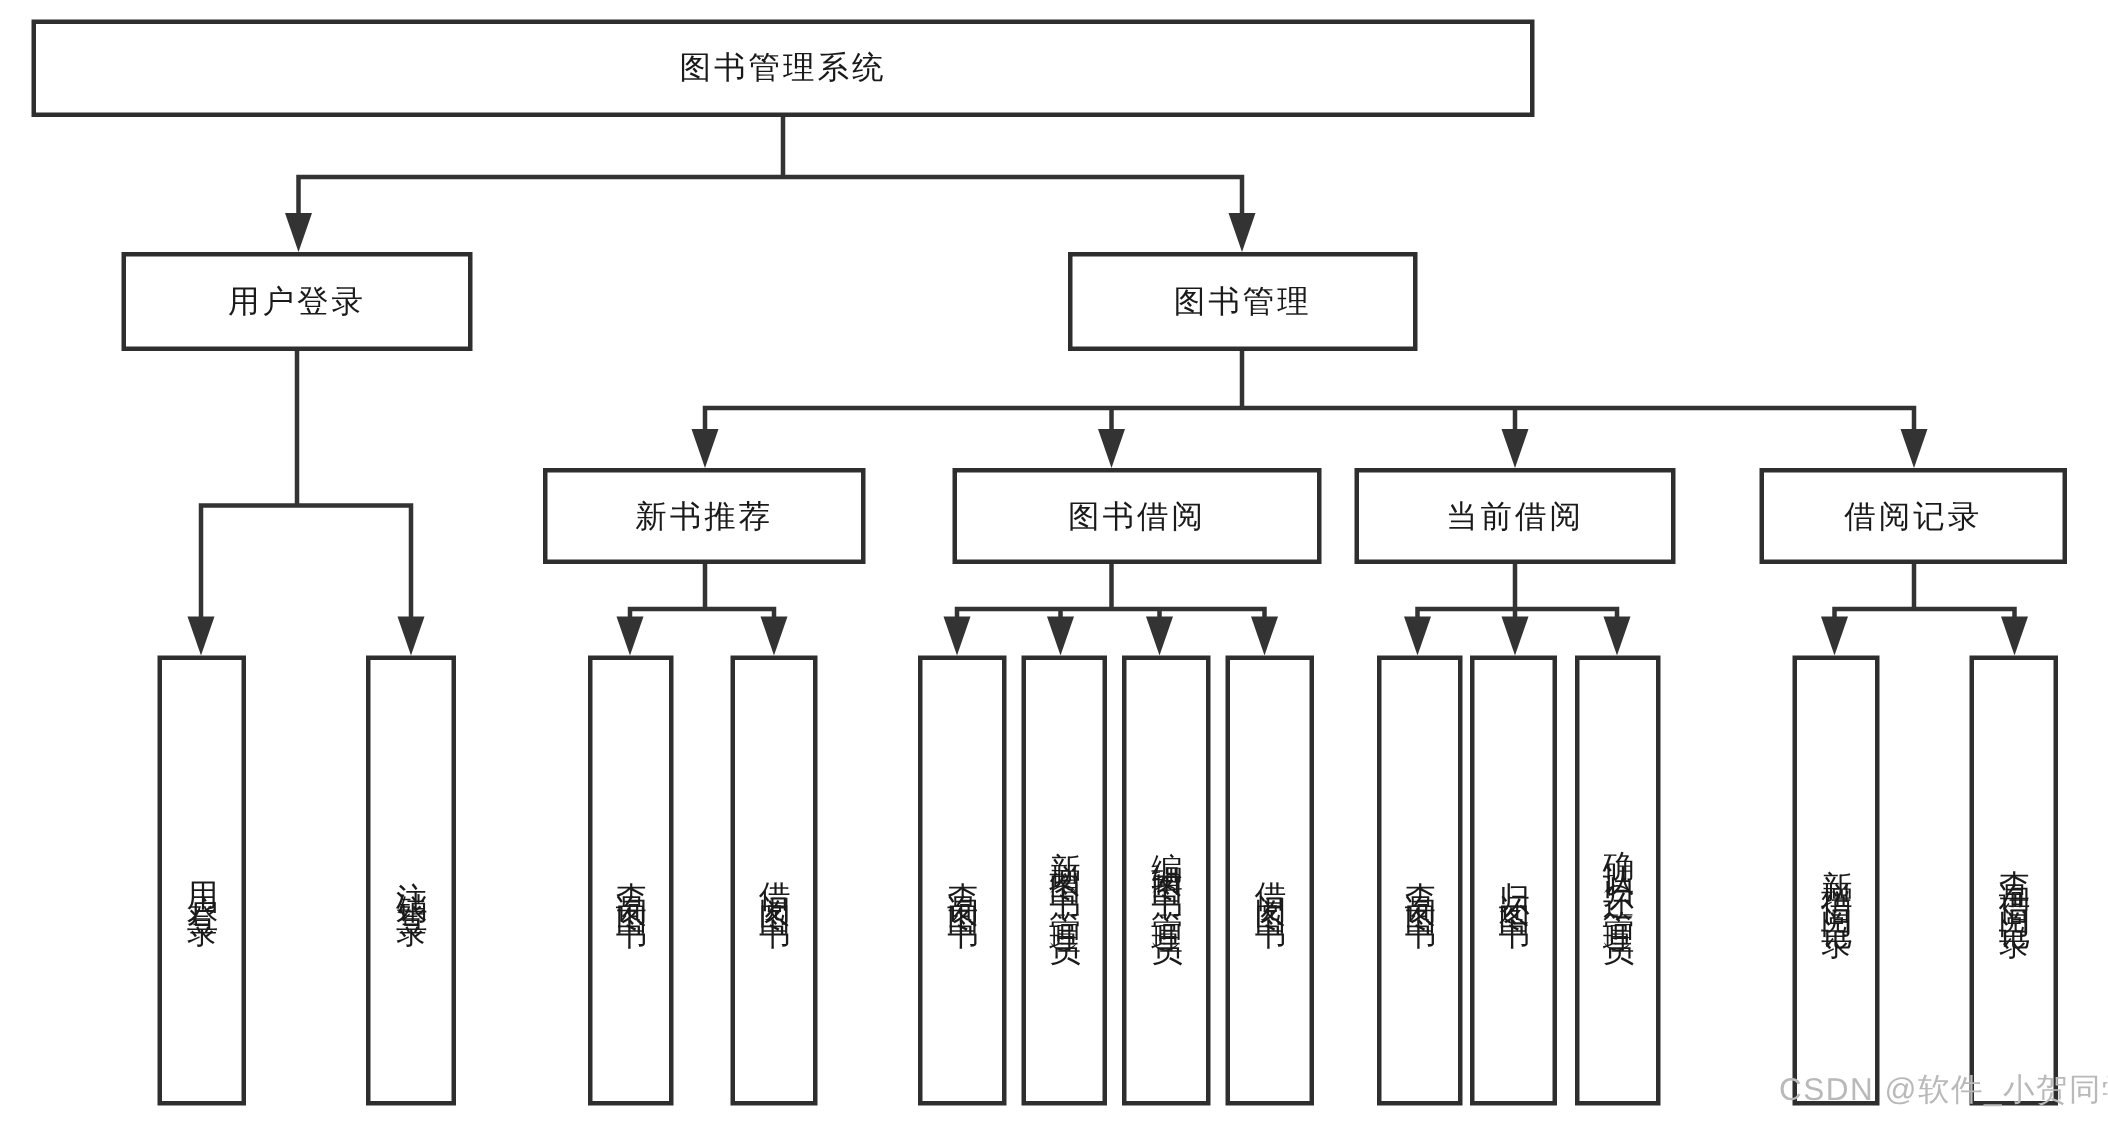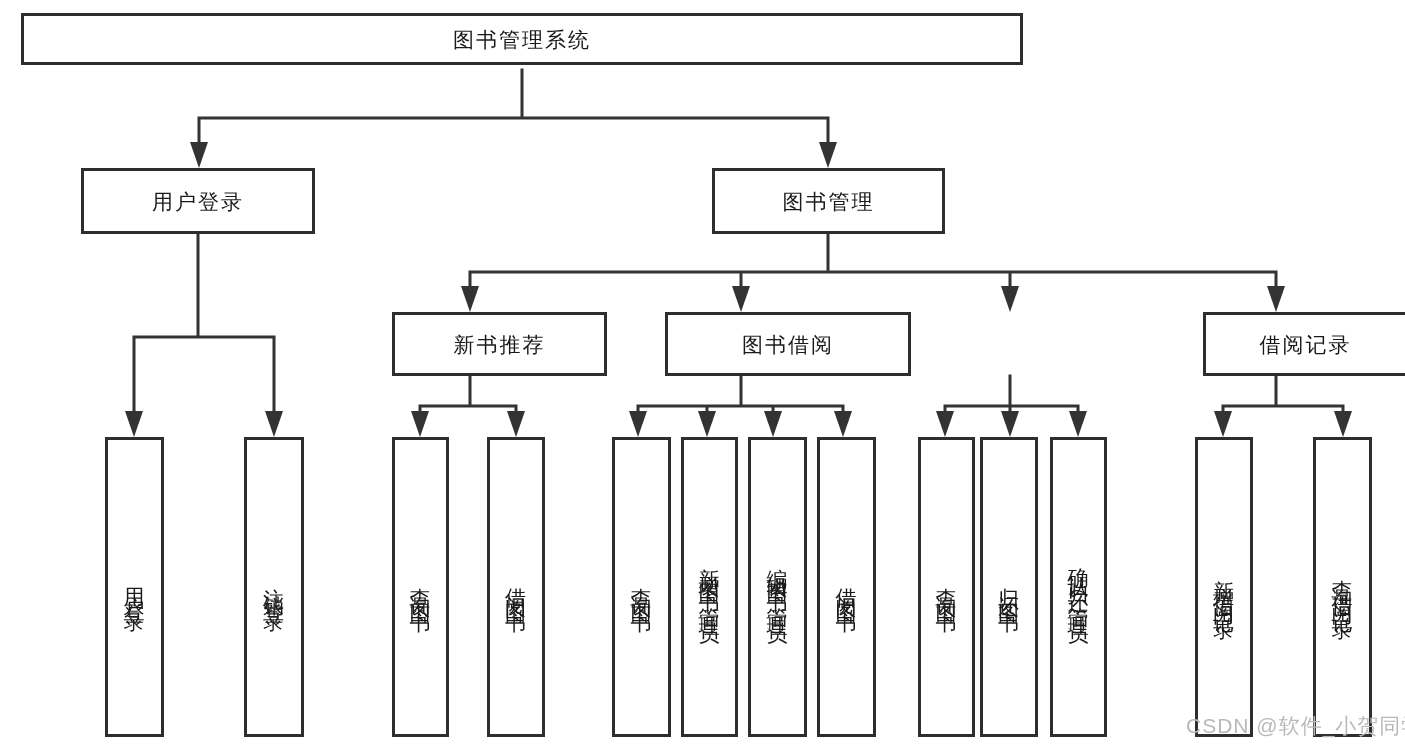--- a/index.html
+++ b/index.html
@@ -45,23 +45,23 @@
     border: 3px solid var(--box-border, #2e2e2e);
     background: var(--background, #fff);
     display: flex;
     align-items: center;
     justify-content: center;
     color: var(--text, #1a1a1a);
     font-size: 21px;
     line-height: 1;
     letter-spacing: 2px;
   }
-  .box.root  { left: 21px;  top: 13px;  width: 1002px; height: 52px; }
+  .box.root  { left: 21px;  top: 13px;  width: 1002px; height: 65px; }
   .box.lvl2  { height: 66px; top: 168px; }
-  .box.lvl3  { height: 64px; top: 312px; margin-left: 30px; }
+  .box.lvl3  { height: 64px; top: 312px; }
   .box.leaf  { top: 437px; height: 300px; }
   .vtext {
     writing-mode: vertical-rl;
     text-orientation: mixed;
     letter-spacing: 8px;
     white-space: nowrap;
   }
   .watermark {
     position: absolute;
     left: 1186px;
@@ -124,20 +124,23 @@
   <div class="box lvl2" style="left:712px;width:233px;">
     <span>图书管理</span>
   </div>
 
   <div class="box lvl3" style="left:362px;width:215px;">
     <span>新书推荐</span>
   </div>
   <div class="box lvl3" style="left:635px;width:246px;">
     <span>图书借阅</span>
   </div>
+  <div class="box lvl3" style="left:903px;width:214px;">
+    <span>当前借阅</span>
+  </div>
   <div class="box lvl3" style="left:1173px;width:205px;">
     <span>借阅记录</span>
   </div>
 
   <div class="box leaf" style="left:105px;width:59px;">
     <span class="vtext">用户登录</span>
   </div>
   <div class="box leaf" style="left:244px;width:60px;">
     <span class="vtext">注销登录</span>
   </div>

